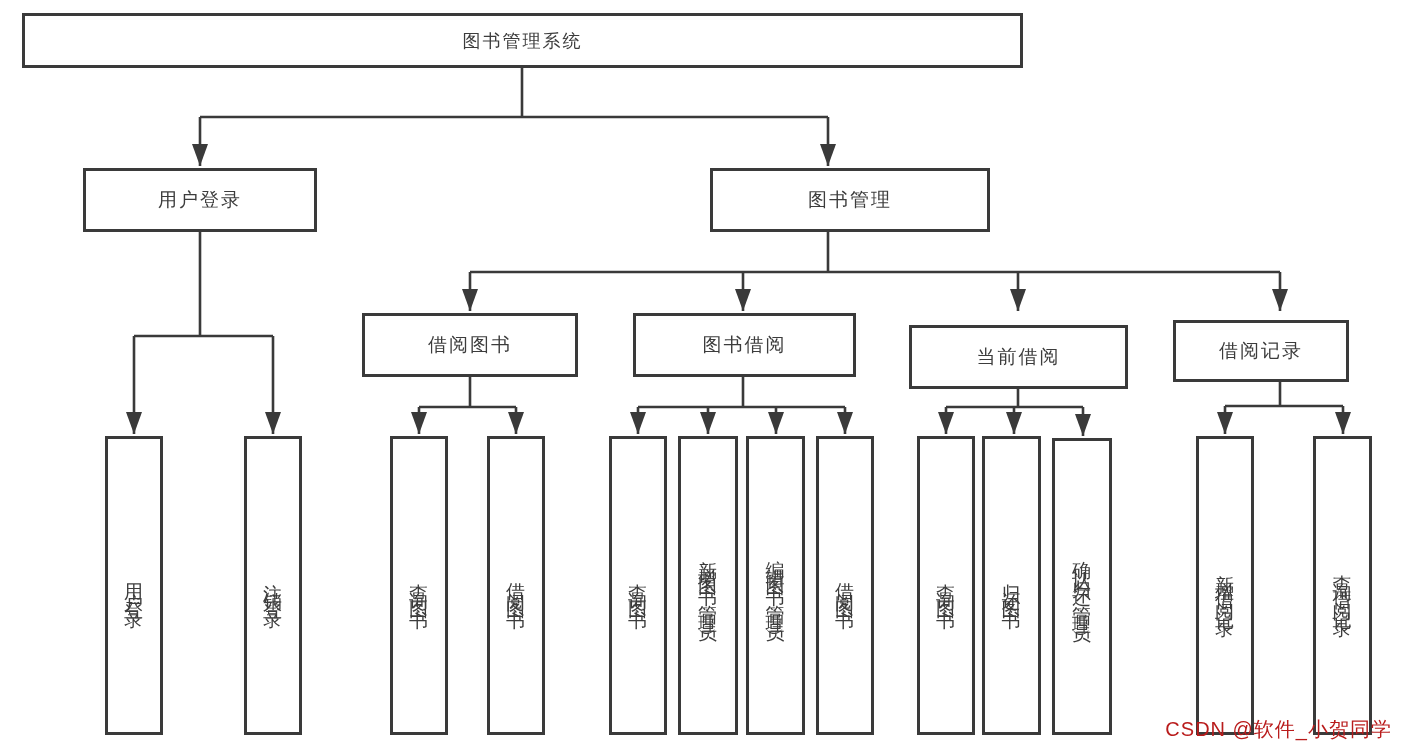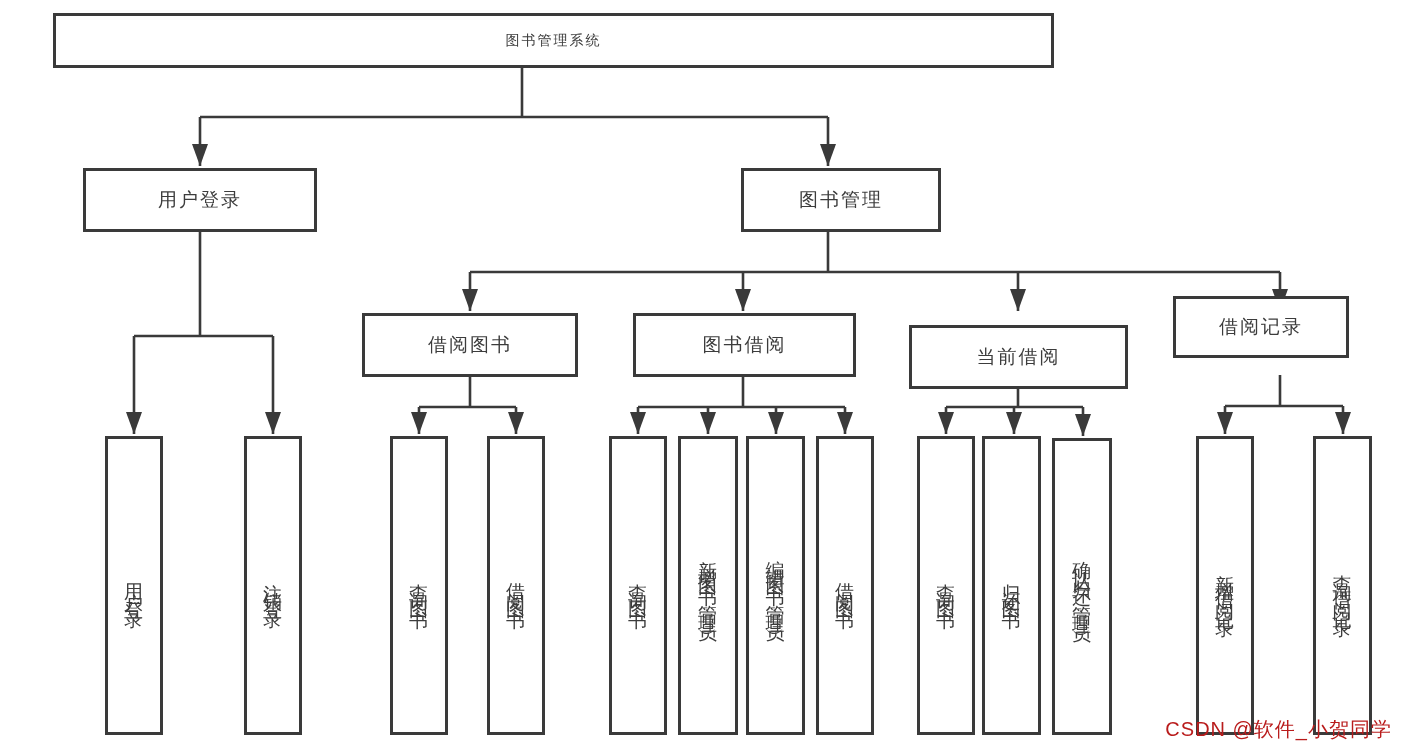--- a/index.html
+++ b/index.html
@@ -27,21 +27,21 @@
     border: 3px solid #3a3a3a;
     background: #ffffff;
     display: flex;
     align-items: center;
     justify-content: center;
     color: #3c3c3c;
     font-size: 19px;
     letter-spacing: 2px;
     z-index: 2;
   }
-  .node.root { font-size: 14px; margin-left: 31px; }
+  .node.root { font-size: 18px; }
   .leaf {
     position: absolute;
     box-sizing: border-box;
     width: 58px;
     height: 299px;
     border: 3px solid #3a3a3a;
     background: #ffffff;
     display: flex;
     align-items: center;
     justify-content: center;
@@ -111,26 +111,26 @@
 
       <path d="M1280,375 V406 M1225,406 H1343"></path>
       <path d="M1225,406 V434" marker-end="url(#arw)"></path>
       <path d="M1343,406 V434" marker-end="url(#arw)"></path>
     </g>
   </svg>
 
   <div class="node root" style="left:22px; top:13px; width:1001px; height:55px;">图书管理系统</div>
 
   <div class="node" style="left:83px; top:168px; width:234px; height:64px;">用户登录</div>
-  <div class="node" style="left:710px; top:168px; width:200px; height:64px;margin-left:31px;">图书管理</div>
+  <div class="node" style="left:710px; top:168px; width:280px; height:64px;">图书管理</div>
 
   <div class="node" style="left:362px; top:313px; width:216px; height:64px;">借阅图书</div>
   <div class="node" style="left:633px; top:313px; width:223px; height:64px;">图书借阅</div>
   <div class="node" style="left:909px; top:313px; width:219px; height:64px;margin-top:12px;">当前借阅</div>
-  <div class="node" style="left:1173px; top:296px; width:176px; height:62px;">借阅记录</div>
+  <div class="node" style="left:1173px; top:320px; width:176px; height:62px;">借阅记录</div>
 
   <div class="leaf" style="left:105px; top:436px;">
     <span>用户登录</span>
   </div>
   <div class="leaf" style="left:244px; top:436px;">
     <span>注销登录</span>
   </div>
 
   <div class="leaf" style="left:390px; top:436px;">
     <span>查询图书</span>

